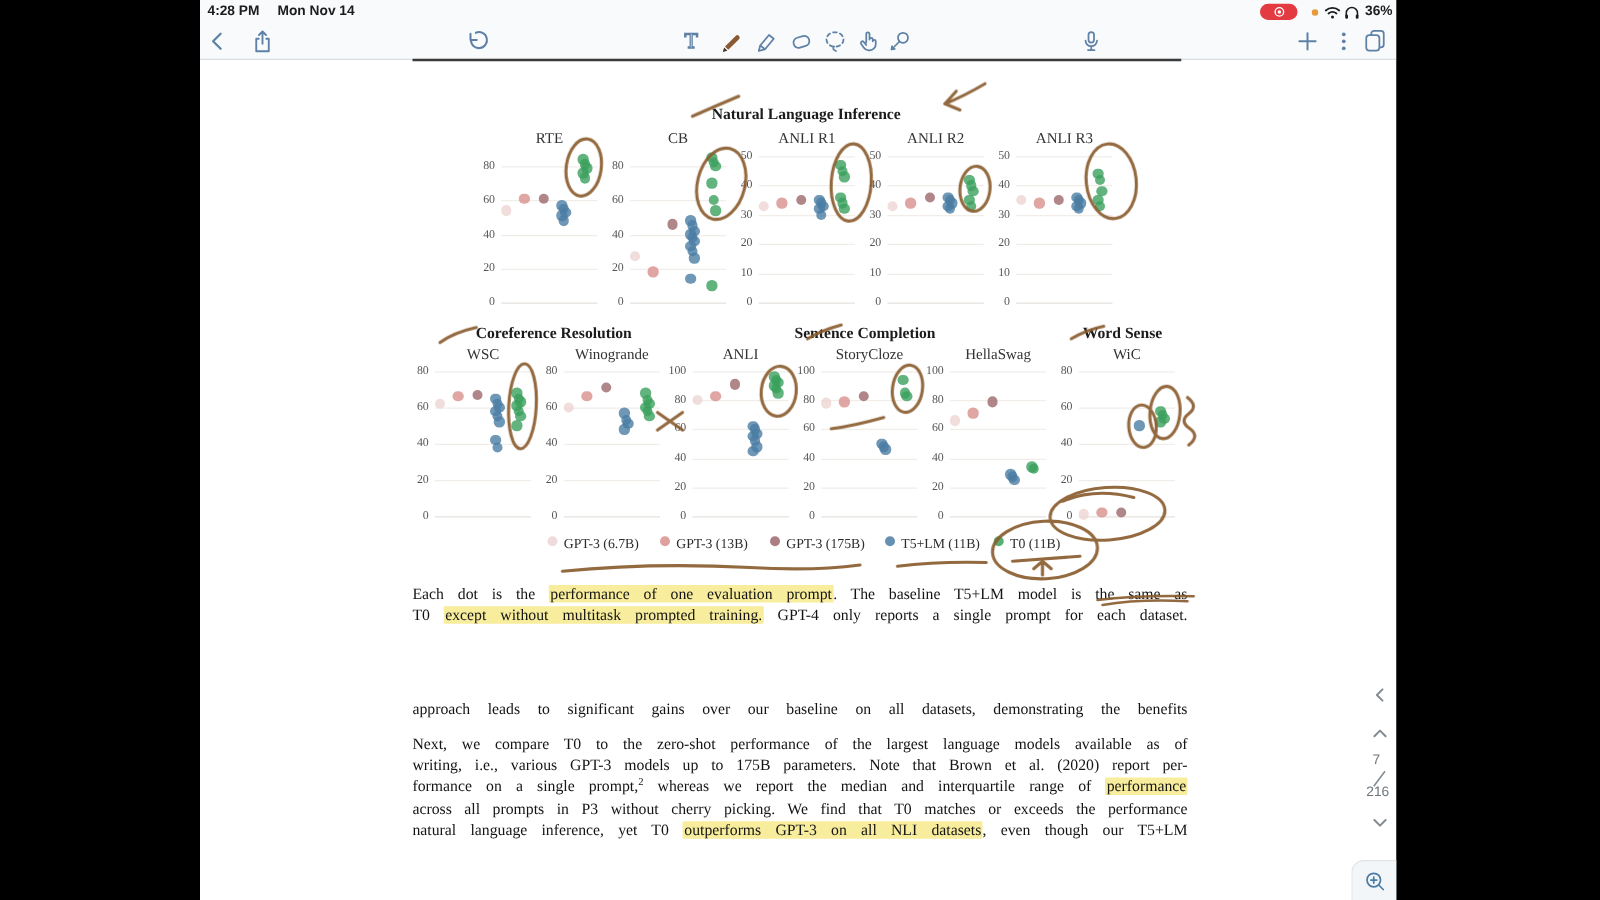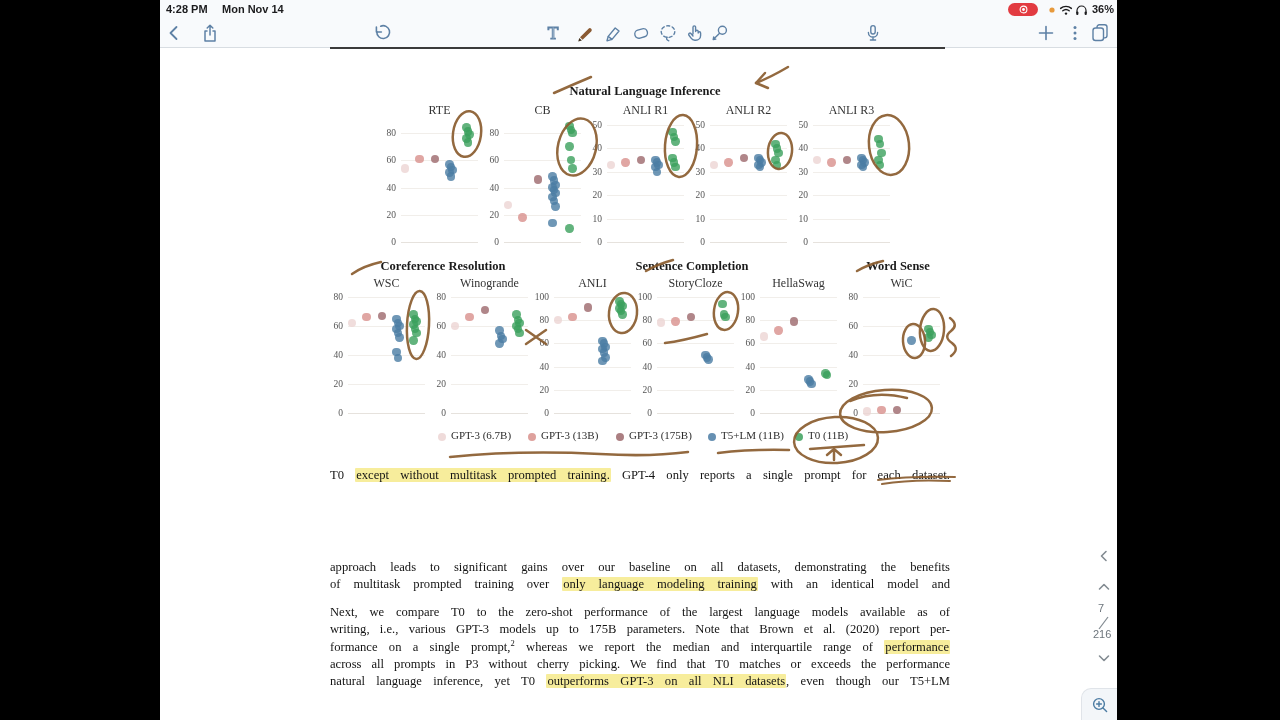--- a/index.html
+++ b/index.html
@@ -23,21 +23,21 @@
   
   .sec-title{position:absolute;transform:translateX(-50%);white-space:nowrap;
              font:700 12.5px "Liberation Serif",serif;color:#1b1b1b}
   .sub-title{position:absolute;transform:translateX(-50%);white-space:nowrap;
              font:12px "Liberation Serif",serif;color:#333}
   .tick-label{position:absolute;width:26px;text-align:right;
               font:9.5px "Liberation Serif",serif;color:#555;line-height:10px}
   .gridline{position:absolute;height:1px;background:#f1eeea}
   .grid0{background:#e6e2dd}
   .dot{position:absolute;width:8.4px;height:8.4px;border-radius:50%;opacity:.8}
-  .leg-item{position:absolute;display:flex;align-items:flex-end;gap:5px;
+  .leg-item{position:absolute;display:flex;align-items:flex-start;gap:5px;
             font:11px "Liberation Serif",serif;color:#2c2c2c;white-space:nowrap}
   .leg-dot{width:8px;height:8px;border-radius:50%;opacity:.85}
   .ink{position:absolute;left:0;top:0;pointer-events:none}
   
   .nav{position:absolute;color:#6d757c}
   .pagefrac{position:absolute;font-size:11px;color:#6d757c}
   .zoombtn{position:absolute;left:921px;top:688px;width:36px;height:32px;background:#f3f6f9;
            border:1px solid #e0e4e9;border-right:none;border-bottom:none;border-radius:10px 0 0 0;
            display:flex;align-items:center;justify-content:center}
 </style>
@@ -483,26 +483,26 @@
           <span class="leg-dot" style="background: rgb(75, 125, 164);"></span>
           <span>T5+LM (11B)</span>
         </div>
         <div class="leg-item" style="left: 635px; top: 429px;">
           <span class="leg-dot" style="background: rgb(59, 160, 92);"></span>
           <span>T0 (11B)</span>
         </div>
       </div>
 
   <div id="caption" class="textblock" style="top:467px">
+        <div class="tline"><span>Each dot is the </span><span class="hl">performance of one evaluation prompt</span><span>. The baseline T5+LM model is the same as</span></div>
         <div class="tline"><span>T0 </span><span class="hl">except without multitask prompted training.</span><span> GPT-4 only reports a single prompt for each dataset.</span></div>
       </div>
   <div id="body-text" class="textblock" style="top:559px">
         <div>
           <div class="tline"><span>approach leads to significant gains over our baseline on all datasets, demonstrating the benefits</span></div>
-          <div class="tline"><span>of multitask prompted training over </span><span class="hl">only language modeling training</span><span> with an identical model and</span></div>
         </div>
         <div style="margin-top: 10.5px;">
           <div class="tline"><span>Next, we compare T0 to the zero-shot performance of the largest language models available as of</span></div>
           <div class="tline"><span>writing, i.e., various GPT-3 models up to 175B parameters. Note that Brown et al. (2020) report per-</span></div>
           <div class="tline"><span>formance on a single prompt,</span><sup>2</sup><span> whereas we report the median and interquartile range of </span><span class="hl">performance</span></div>
           <div class="tline"><span>across all prompts in P3 without cherry picking. We find that T0 matches or exceeds the performance</span></div>
           <div class="tline"><span>natural language inference, yet T0 </span><span class="hl">outperforms GPT-3 on all NLI datasets</span><span>, even though our T5+LM</span></div>
         </div>
       </div>
 

